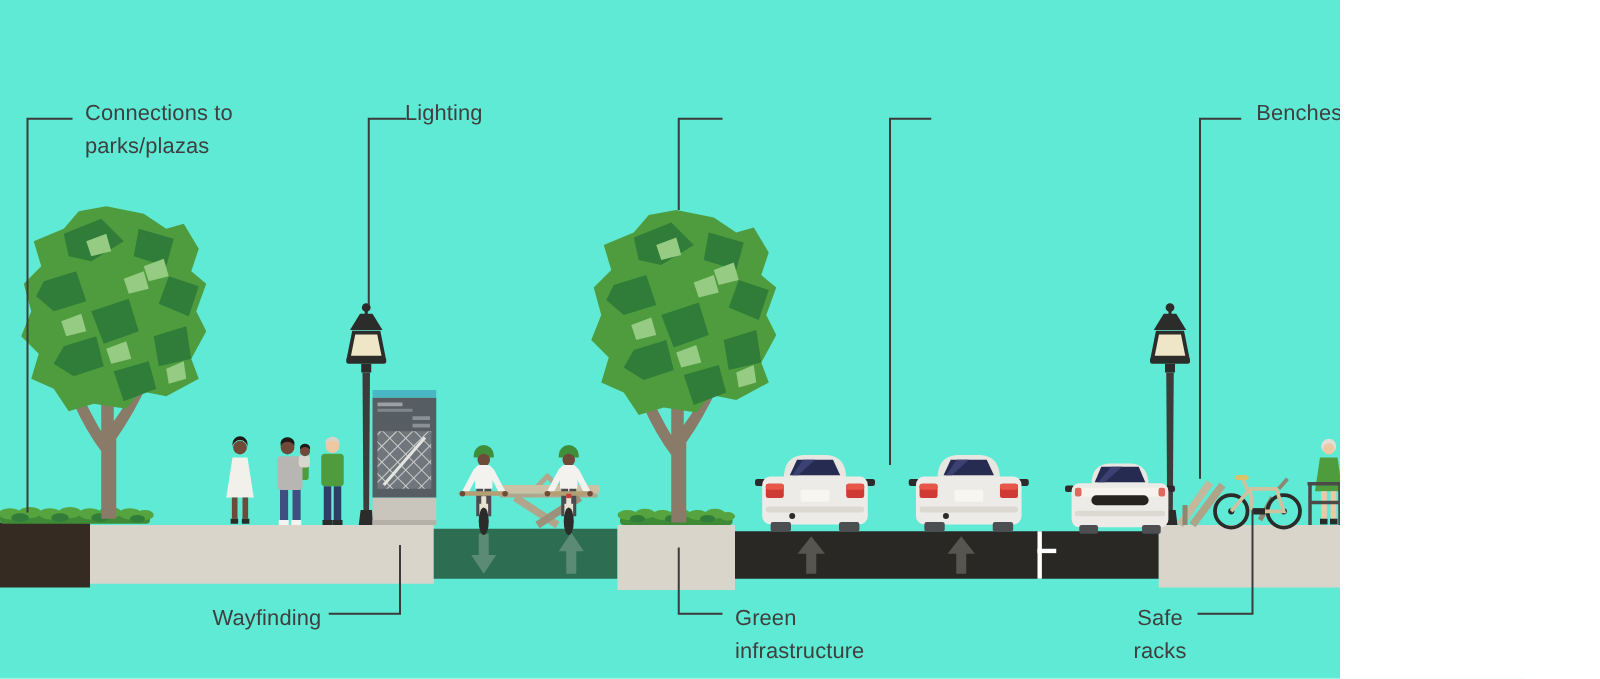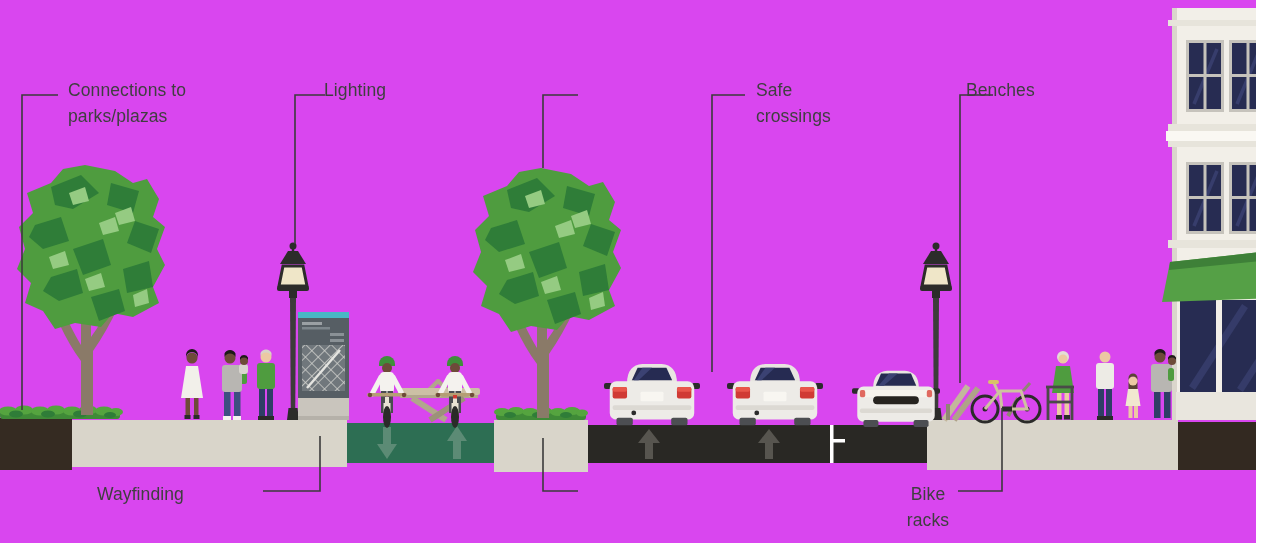--- a/index.html
+++ b/index.html
@@ -1,25 +1,25 @@
 <!DOCTYPE html>
 <html><head>
 <meta charset="utf-8">
 <style>
   html,body{margin:0;padding:0;background:#ffffff;}
   .stage{
-    position:relative;width:1256px;height:543px;background:#d946ef;
+    position:relative;width:1072px;height:543px;background:#5eead4;
     overflow:hidden;font-family:"Liberation Sans",sans-serif;
   }
   .scene{position:absolute;left:0;top:0;width:1280px;height:543px;}
   .callout-label{
     position:absolute;color:#3f3f3f;font-size:17.5px;line-height:26px;
     white-space:pre-line;letter-spacing:.1px;
   }
-  .align-right{}
+  .align-right{text-align:right;}
   .align-center{text-align:center;}
 </style>
 </head>
 <body>
 
 <div class="stage">
 
 <svg class="scene" viewBox="0 0 1280 543">
   <defs>
     <pattern id="mapgrid" width="9" height="9" patternUnits="userSpaceOnUse" patternTransform="rotate(45)">
@@ -349,20 +349,20 @@
     <polyline points="993,95 960,95 960,383"></polyline>
     <polyline points="263,491 320,491 320,436"></polyline>
     <polyline points="578,491 543,491 543,438"></polyline>
     <polyline points="958,491 1002,491 1002,408"></polyline>
   </g>
 </svg>
 
 <div class="callout-label" style="left:68px;top:77px;">Connections to
 parks/plazas</div>
 <div class="callout-label" style="left:324px;top:77px;">Lighting</div>
-<div class="callout-label" style="left:756px;top:77px;">Safe
-crossings</div>
-<div class="callout-label" style="left:966px;top:77px;">Benches</div>
+<div class="callout-label" style="left:1005px;top:77px;">Benches</div>
 <div class="callout-label align-right" style="left:97px;top:481px;width:160px;">Wayfinding</div>
-<div class="callout-label align-center" style="left:880px;top:481px;width:96px;">Bike
+<div class="callout-label" style="left:588px;top:481px;">Green
+infrastructure</div>
+<div class="callout-label align-center" style="left:880px;top:481px;width:96px;">Safe
 racks</div>
 
 </div>
 
 </body></html>

